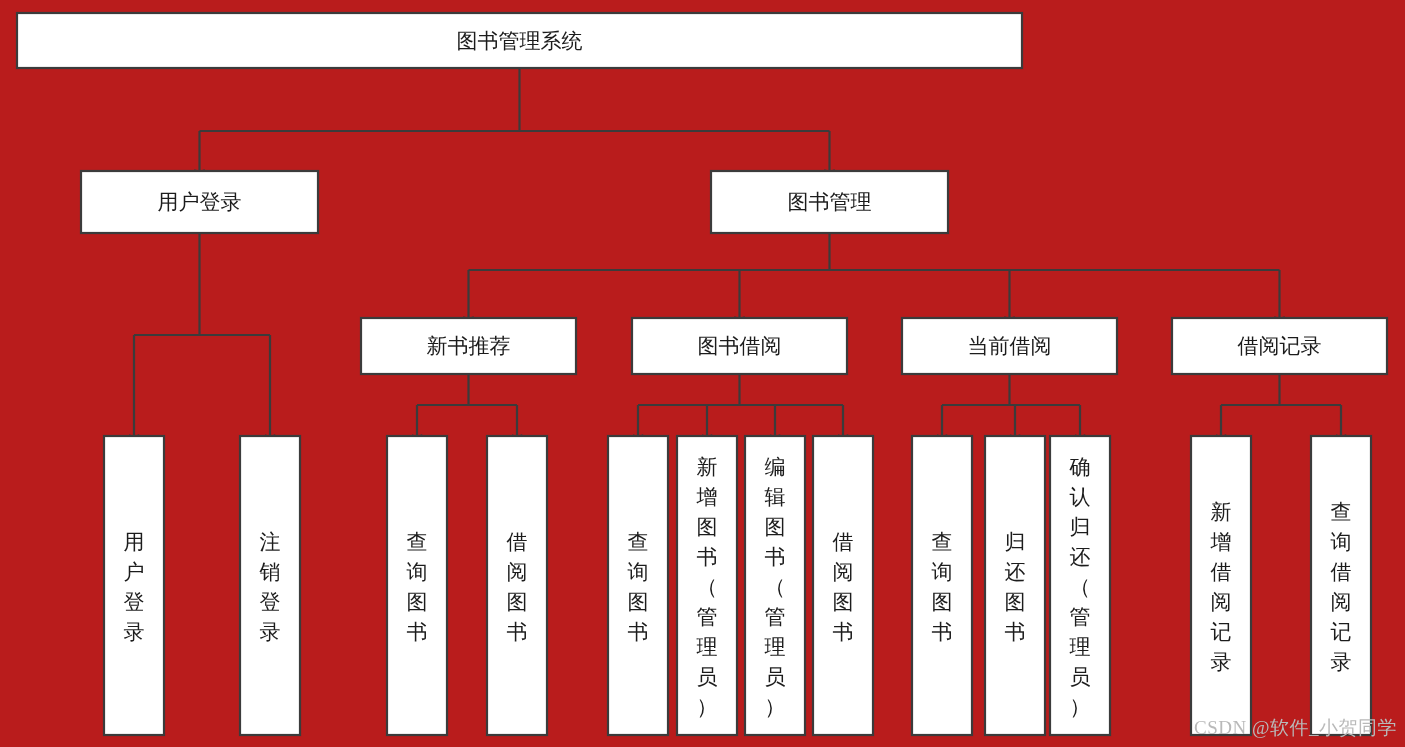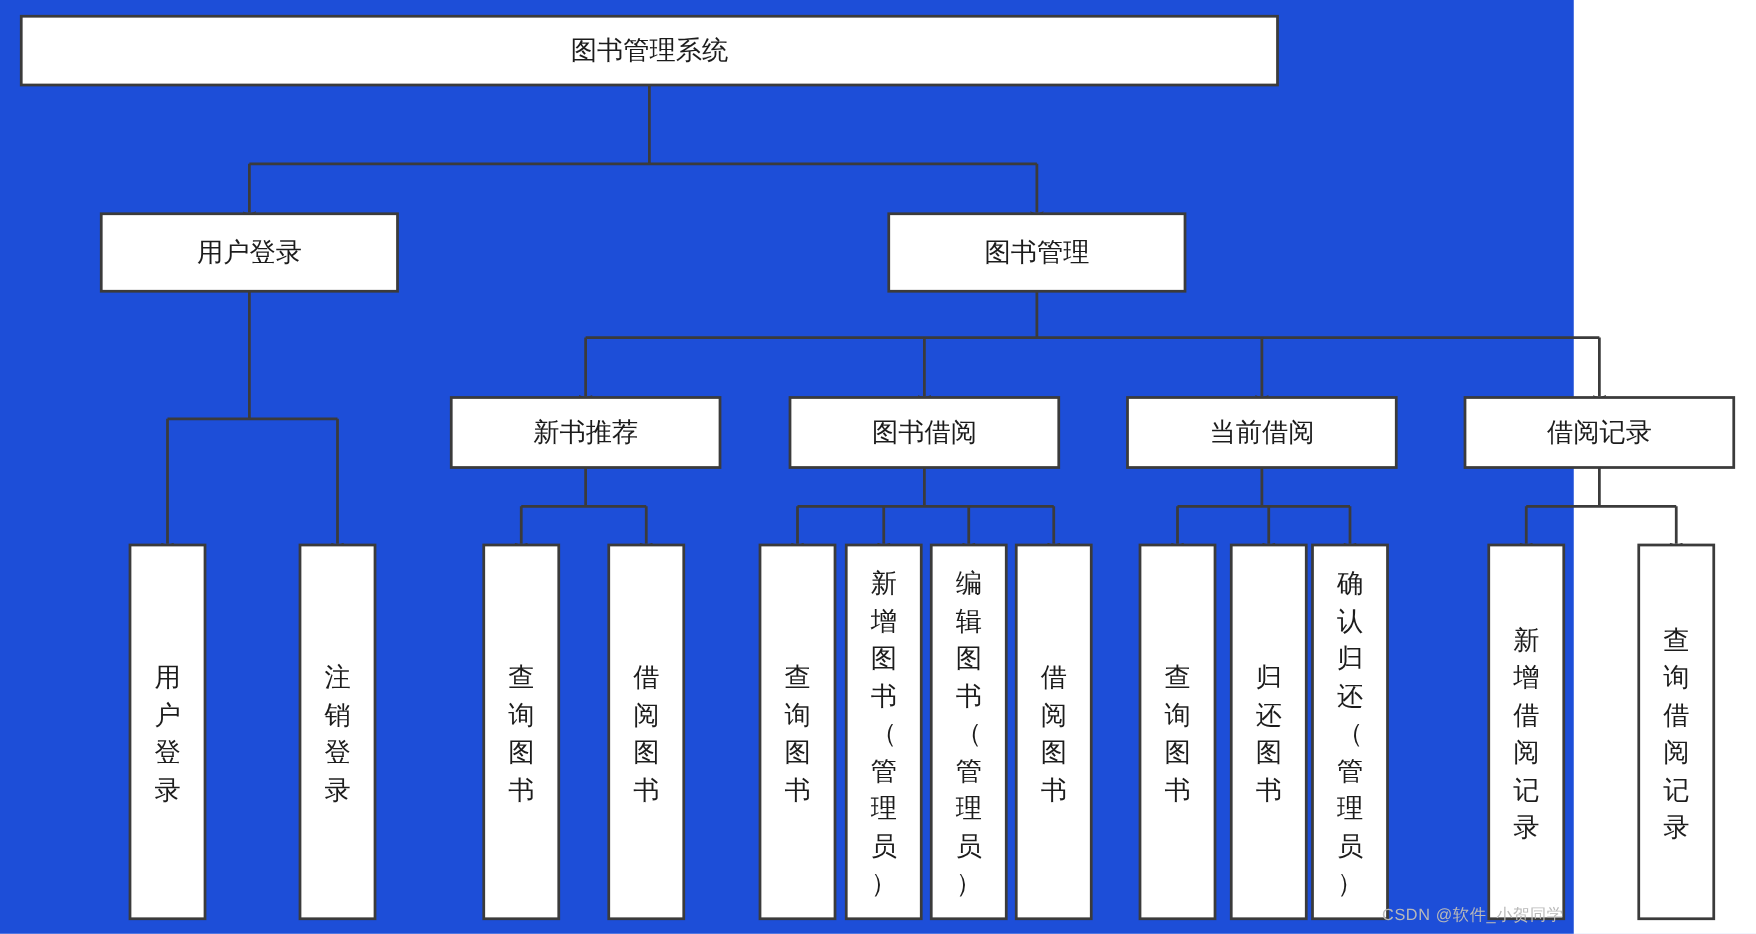--- a/index.html
+++ b/index.html
@@ -8,23 +8,23 @@
     background: #ffffff;
   }
   body {
     width: 1405px;
     height: 747px;
     font-family: "DejaVu Sans", "Liberation Sans", sans-serif;
     overflow: hidden;
   }
   #diagram-root {
     position: relative;
-    width: 1259px;
+    width: 1405px;
     height: 747px;
-    background: #1d4ed8;
+    background: #b91c1c;
   }
   svg#tree-svg {
     position: absolute;
     left: 0;
     top: 0;
     width: 1405px;
     height: 747px;
     display: block;
   }
   .node-box {
@@ -52,22 +52,22 @@
   .node-label-v {
     font-family: "DejaVu Sans", "Liberation Sans", sans-serif;
     font-size: 21px;
     fill: #1c1c1c;
     text-anchor: middle;
   }
   .watermark {
     position: absolute;
     right: 8px;
     bottom: 6px;
-    font-family: Liberation Sans, sans-serif;
-    font-size: 13px;
+    font-family: Liberation Serif, serif;
+    font-size: 19px;
     color: #b9b9b9;
     letter-spacing: 0.5px;
     white-space: nowrap;
     pointer-events: none;
   }
 </style>
 </head>
 <body>
 
 <div id="diagram-root">

